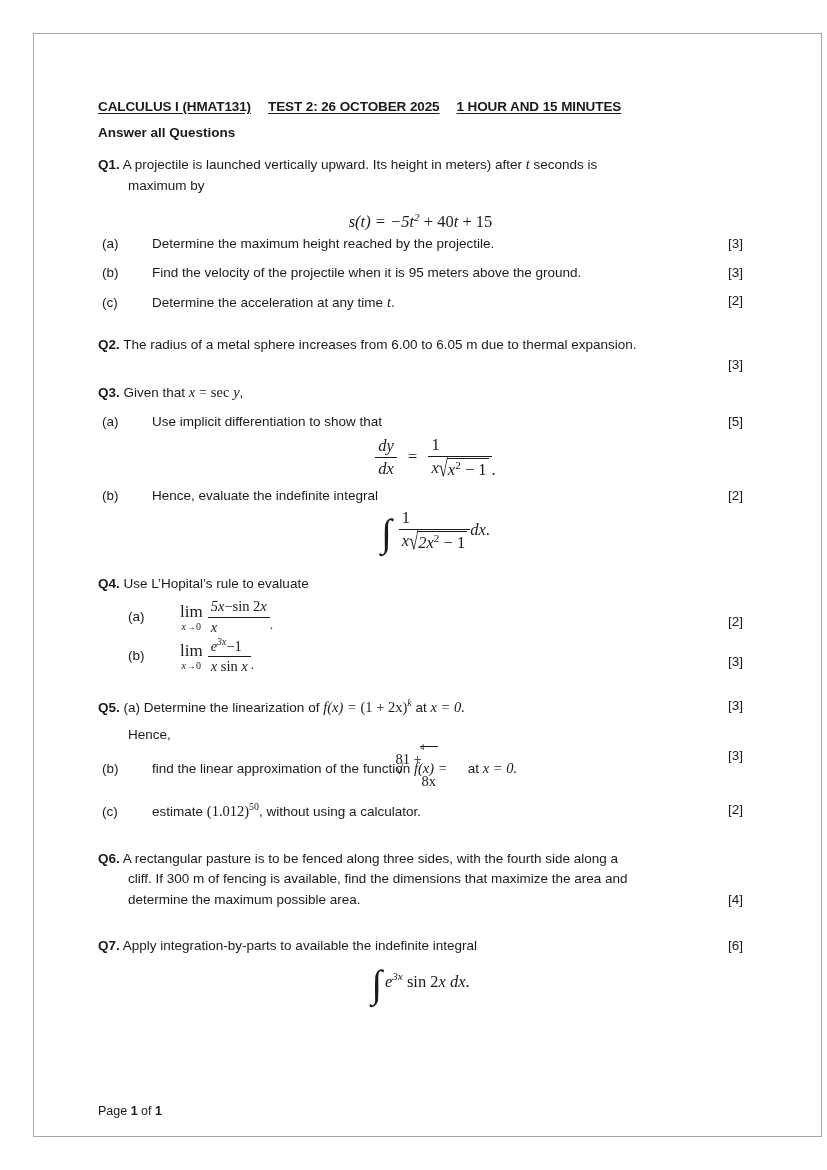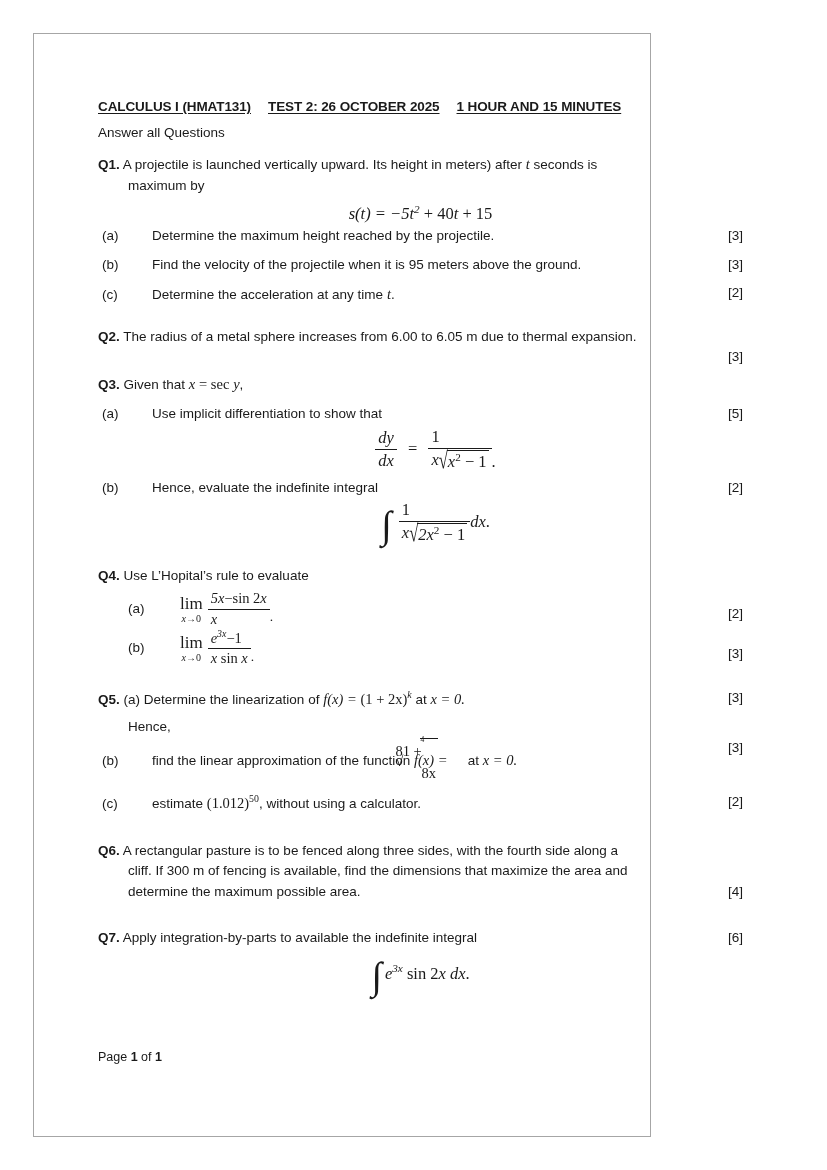--- a/index.html
+++ b/index.html
@@ -11,21 +11,21 @@
     width: 827px;
     height: 1170px;
     font-family: "Liberation Sans", sans-serif;
     color: #1a1a1a;
     overflow: hidden;
   }
   .page-frame {
     position: absolute;
     left: 33px;
     top: 33px;
-    width: 618px;
+    width: 789px;
     height: 1104px;
     border: 1px solid #a6a6a6;
     box-sizing: border-box;
     background: #ffffff;
   }
   .page-body {
     position: absolute;
     left: 64px;
     top: 65px;
     width: 645px;
@@ -39,21 +39,21 @@
     margin-bottom: 11px;
     white-space: nowrap;
   }
   .hdr-line .seg {
     text-decoration: underline;
     text-underline-offset: 2px;
   }
   .hdr-gap { display: inline-block; width: 17px; }
 
   .answer-all {
-    font-weight: normal;
+    font-weight: bold;
     font-size: 13.5px;
     margin-bottom: 13px;
   }
 
   .qblock { position: relative; margin-bottom: 6px; }
   .qline {
     position: relative;
     font-size: 13.5px;
     line-height: 1.52;
     padding-right: 58px;
@@ -77,21 +77,21 @@
   .spacer-sm { height: 8px; }
   .spacer-md { height: 15px; }
   .spacer-lg { height: 20px; }
   .mi { font-family: "Liberation Serif", serif; font-style: italic; font-size: 14.5px; }
   .mn { font-family: "Liberation Serif", serif; font-style: normal; font-size: 14.5px; }
 
   .display {
     text-align: center;
     font-family: "Liberation Serif", serif;
     font-size: 16.5px;
-    margin: 8px 0 2px 0;
+    margin: 16px 0 2px 0;
   }
   .display-eq { font-style: italic; }
   .display-eq .up { font-style: normal; }
 
   sup.ex { font-size: 0.68em; vertical-align: super; line-height: 0; }
 
   
   .frac {
     display: inline-block;
     vertical-align: middle;
@@ -153,21 +153,21 @@
     vertical-align: middle;
     font-family: "Liberation Serif", serif;
     margin-right: 5px;
   }
   .limop .lim-main { display: block; font-style: normal; font-size: 17px; line-height: 1.0; }
   .limop .lim-sub  { display: block; font-style: italic; font-size: 10px; line-height: 1.1; margin-top: 1px; }
 
   .footer {
     position: absolute;
     left: 64px;
-    top: 1016px;
+    top: 1070px;
     font-size: 12.5px;
   }
   .footer b { font-weight: bold; }
 </style>
 </head>
 <body>
 
 <div class="page-frame">
   <div class="page-body">
 

